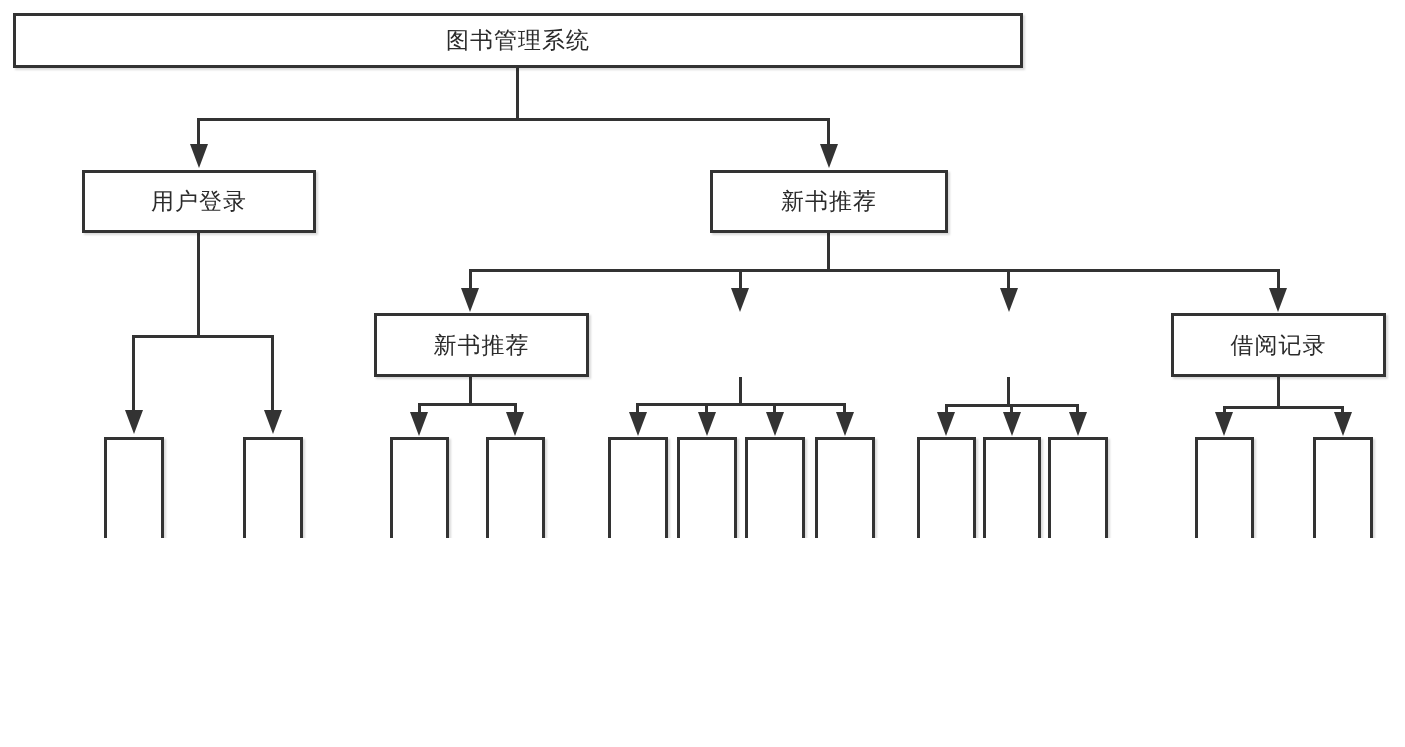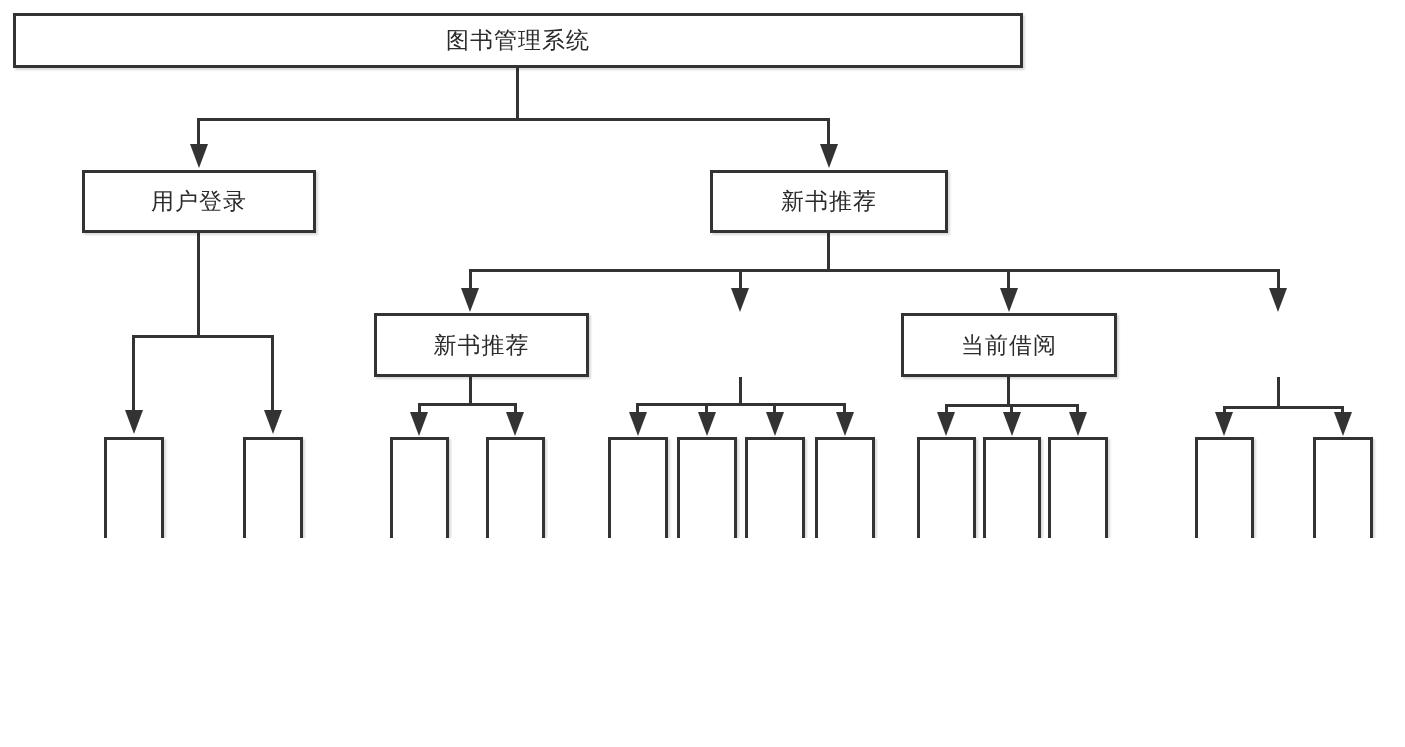--- a/index.html
+++ b/index.html
@@ -94,22 +94,22 @@
   <div class="node hnode" style="left:82px;top:170px;width:234px;height:63px">
     <span>用户登录</span>
   </div>
   <div class="node hnode" style="left:710px;top:170px;width:238px;height:63px">
     <span>新书推荐</span>
   </div>
 
   <div class="node hnode" style="left:374px;top:313px;width:215px;height:64px">
     <span>新书推荐</span>
   </div>
-  <div class="node hnode" style="left:901px;top:313px;width:216px;height:64px">
-    <span>当前借阅</span>
+  <div class="node hnode" style="left:1171px;top:313px;width:215px;height:64px">
+    <span>借阅记录</span>
   </div>
 
   <div class="node leaf" style="left:104px;top:437px;width:60px;height:297px">
     <span>用户登录</span>
   </div>
   <div class="node leaf" style="left:243px;top:437px;width:60px;height:297px">
     <span>注销登录</span>
   </div>
 
   <div class="node leaf" style="left:390px;top:437px;width:59px;height:297px">

